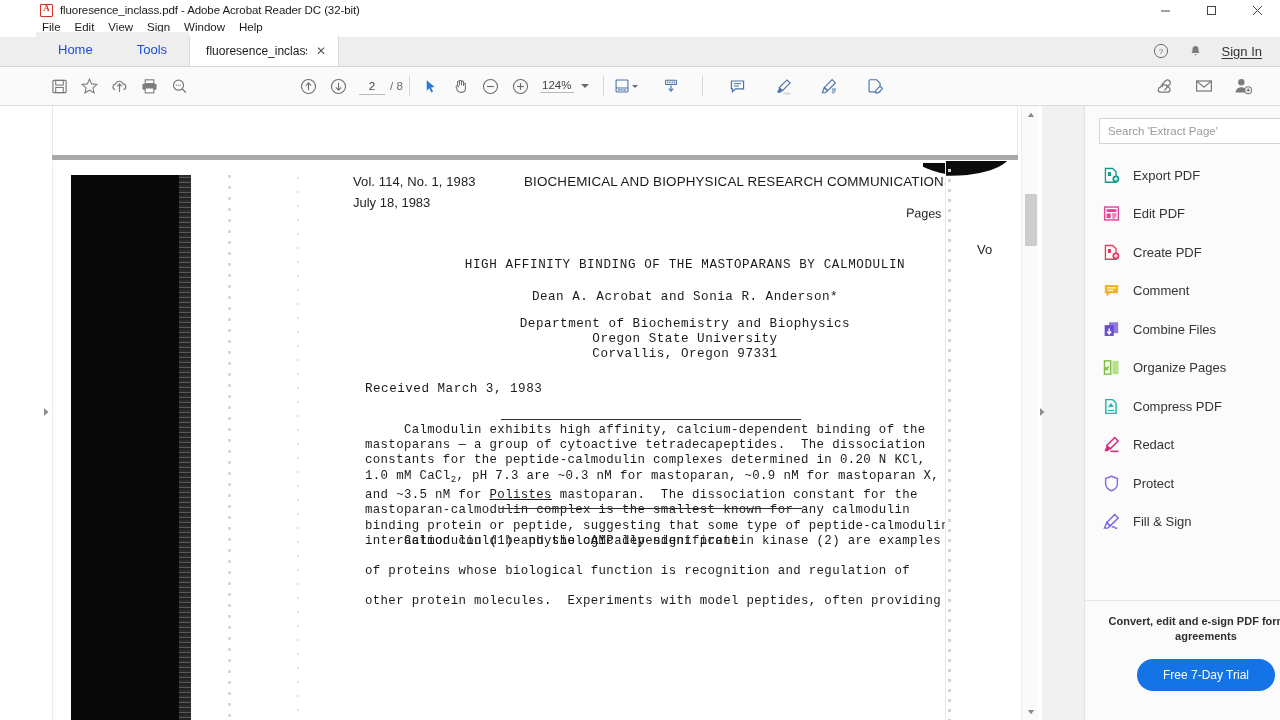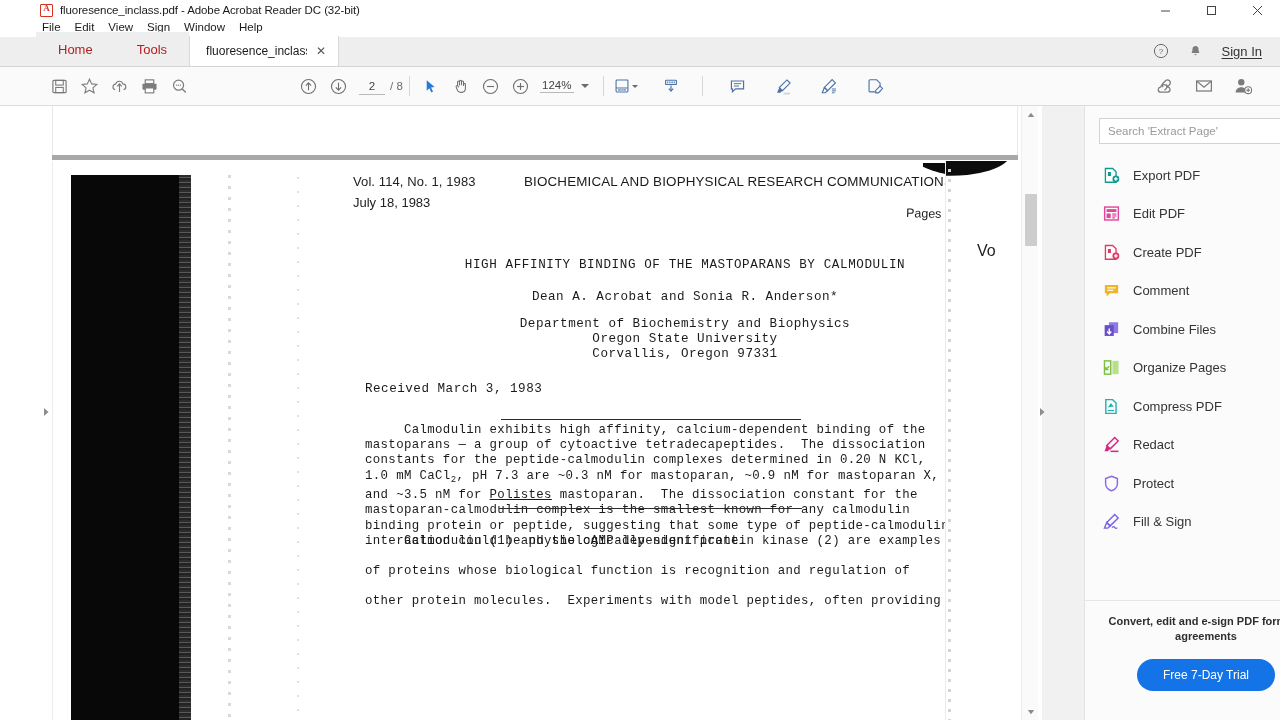--- a/index.html
+++ b/index.html
@@ -46,21 +46,21 @@
 
   
   .tabstrip {
     position:absolute; left:0; top:37px; width:1280px; height:30px;
     background:#eeeeee; border-bottom:1px solid #d4d4d4;
     display:flex; align-items:flex-end;
   }
   .tabstrip .spacer-left { width:36px; height:100%; background:#eeeeee;}
   .navtab {
     height:30px; display:flex; align-items:center; padding:17px 22px;
-    font-size:13px; color:#b91c1c; background:#eeeeee; cursor:default;
+    font-size:13px; color:#1d4ed8; background:#eeeeee; cursor:default;
   }
   .filetab {
     height:30px; display:flex; align-items:center; gap:9px;
     padding:0 12px 0 16px; background:#ffffff; color:#1a1a1a;
     font-size:12px; border-left:1px solid #d9d9d9; border-right:1px solid #d9d9d9;
     max-width:150px;
   }
   .filetab .lbl { white-space:nowrap; overflow:hidden; text-overflow:clip; }
   .filetab .x { font-size:12px; color:#555; line-height:1; }
   .tab-right { margin-left:auto; display:flex; align-items:center; height:30px; padding-right:18px; gap:17px;}
@@ -193,21 +193,21 @@
   }
   .sub { font-size:9px; vertical-align:sub; }
   .u { text-decoration:underline; }
 
   
   .page-next {
     position:absolute; left:945px; top:55px; width:73px; height:560px;
     background:#ffffff; border-left:1px solid #ececec; overflow:hidden;
   }
   .page-next .vo {
-    position:absolute; left:31px; top:81px; font-size:16px;
+    position:absolute; left:31px; top:81px; font-size:13px;
     font-family:"Liberation Sans", sans-serif; color:#1f1f1f;
   }
   .page-next .darkcorner {
     position:absolute; left:-10px; top:0px; width:74px; height:20px; overflow:hidden;
   }
   .page-next .darkcorner:before{
     content:""; position:absolute; left:-6px; top:-14px; width:80px; height:30px;
     background:#0c0c0c; border-radius:0 0 85% 0; transform:rotate(3deg);
   }
   .page-next .leftspeck{

